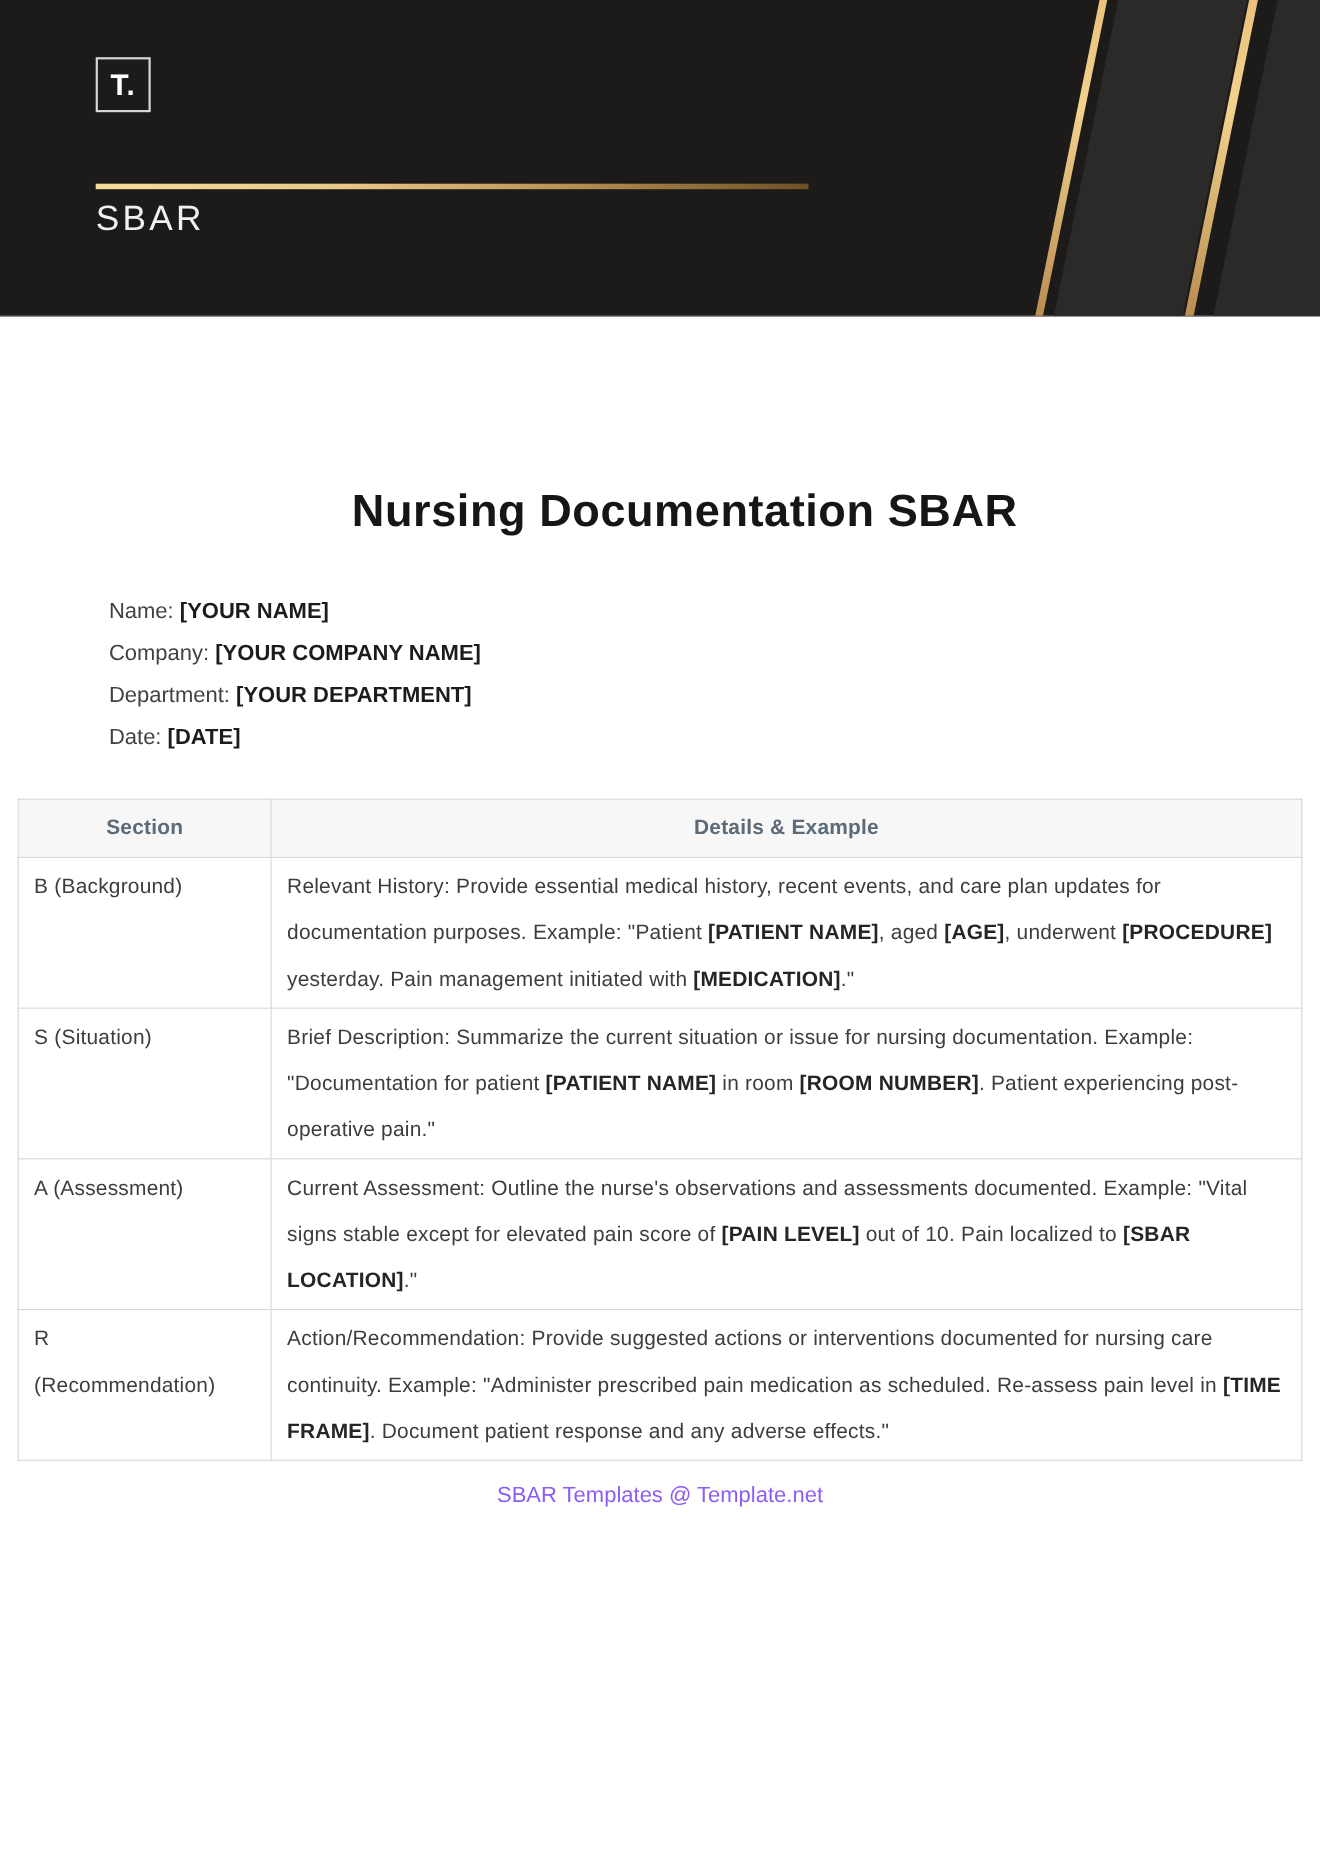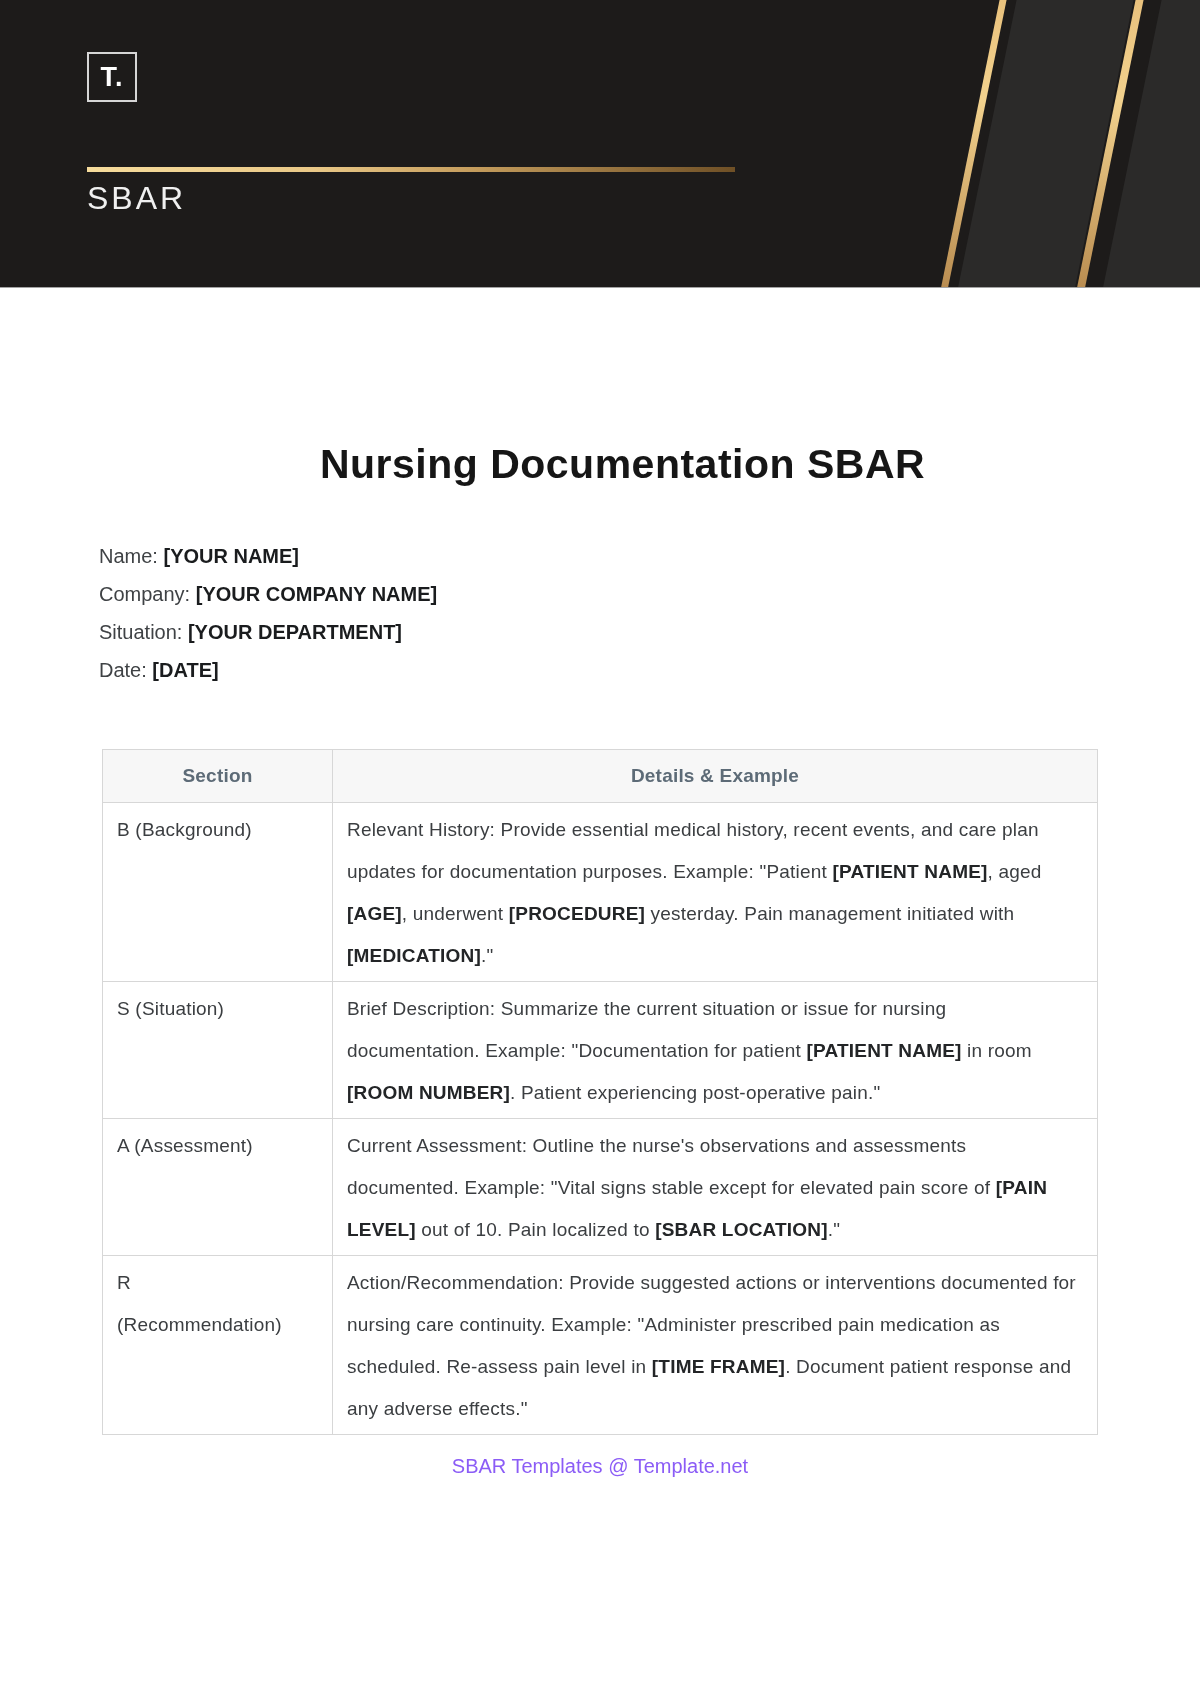--- a/index.html
+++ b/index.html
@@ -88,22 +88,22 @@
     line-height: 38px;
     color: #3f4245;
   }
   .info-line .info-value {
     font-weight: 700;
     color: #1a1c1e;
   }
 
   
   table.sbar-table {
-    width: 996px;
-    margin: 60px auto 0 auto;
+    width: 1168px;
+    margin: 37px auto 0 auto;
     border-collapse: collapse;
     table-layout: fixed;
   }
   .sbar-table th, .sbar-table td {
     border: 1px solid #d7d7d7;
     vertical-align: top;
     text-align: left;
   }
   .sbar-table th {
     background: #f7f7f7;
@@ -154,21 +154,21 @@
   <div class="banner-underline"></div>
   <div class="banner-subtitle">SBAR</div>
 </header>
 
 <main>
   <h1 class="doc-title">Nursing Documentation SBAR</h1>
 
   <div class="info-block">
       <div class="info-line"><span>Name: </span><span class="info-value">[YOUR NAME]</span></div>
       <div class="info-line"><span>Company: </span><span class="info-value">[YOUR COMPANY NAME]</span></div>
-      <div class="info-line"><span>Situation: </span><span class="info-value">[YOUR DEPARTMENT]</span></div>
+      <div class="info-line"><span>Department: </span><span class="info-value">[YOUR DEPARTMENT]</span></div>
       <div class="info-line"><span>Date: </span><span class="info-value">[DATE]</span></div>
     </div>
 
   <table class="sbar-table">
     <colgroup>
       <col class="col-section">
       <col>
     </colgroup>
     <thead>
       <tr>

